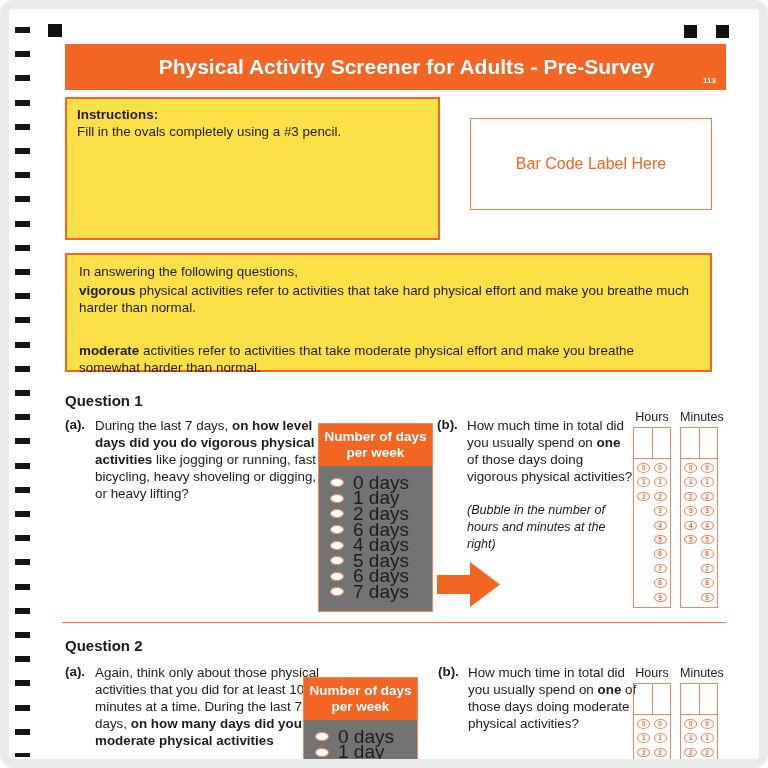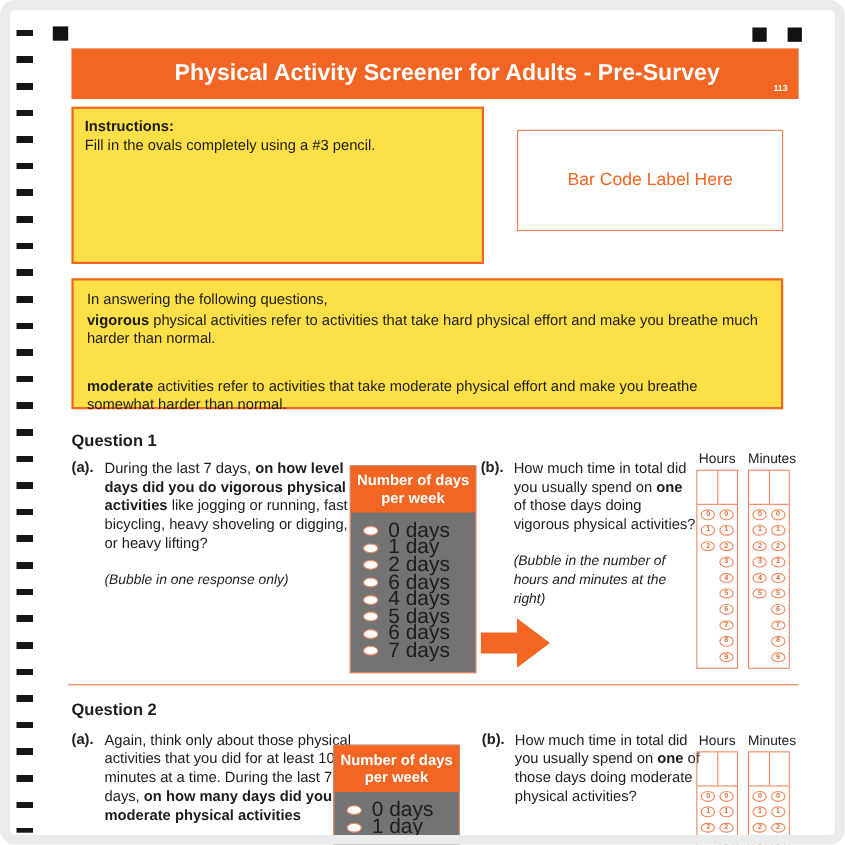--- a/index.html
+++ b/index.html
@@ -102,21 +102,20 @@
   <p class="def-intro">In answering the following questions,</p>
   <p class="def-vigorous"><span style="font-weight: bold;">vigorous</span><span> physical activities refer to activities that take hard physical effort and make you breathe much harder than normal.</span></p>
   <p><span style="font-weight: bold;">moderate</span><span> activities refer to activities that take moderate physical effort and make you breathe somewhat harder than normal.</span></p>
 </div>
 
 <div class="q-heading q1-heading">Question 1</div>
 
 <div class="part-label q1a-label">(a).</div>
 <div class="q-text q1a-text">
   <p><span>During the last 7 days, </span><span style="font-weight: bold;">on how level days did you do vigorous physical activities</span><span> like jogging or running, fast bicycling, heavy shoveling or digging, or heavy lifting?</span></p>
-  <p class="note">(Bubble in one response only)</p>
 </div>
 
 <div class="days-box q1-days">
   <div class="days-header">Number of days per week</div>
   <div class="days-options">
       <div class="option-row">
         <span class="bubble day"></span>
         <span class="option-label">0 days</span>
       </div>
       <div class="option-row">

